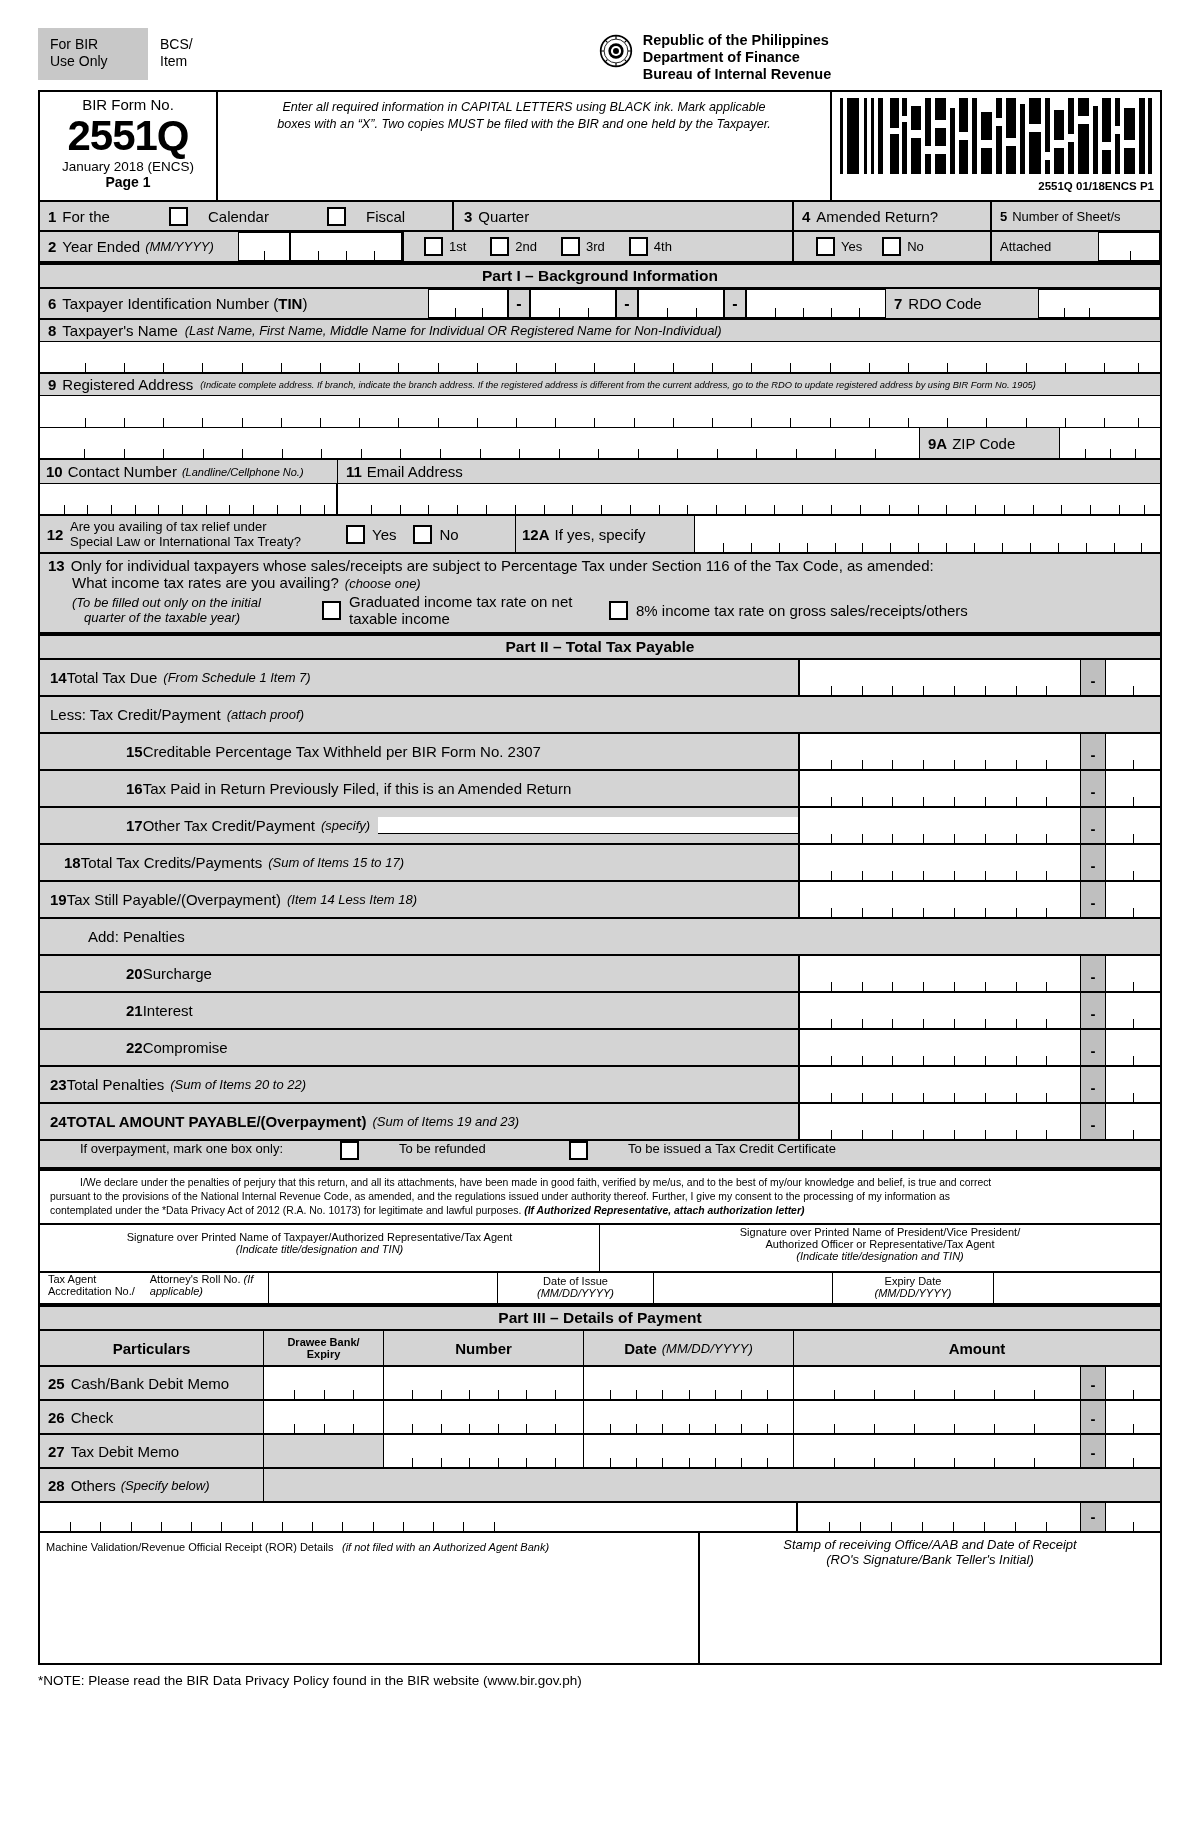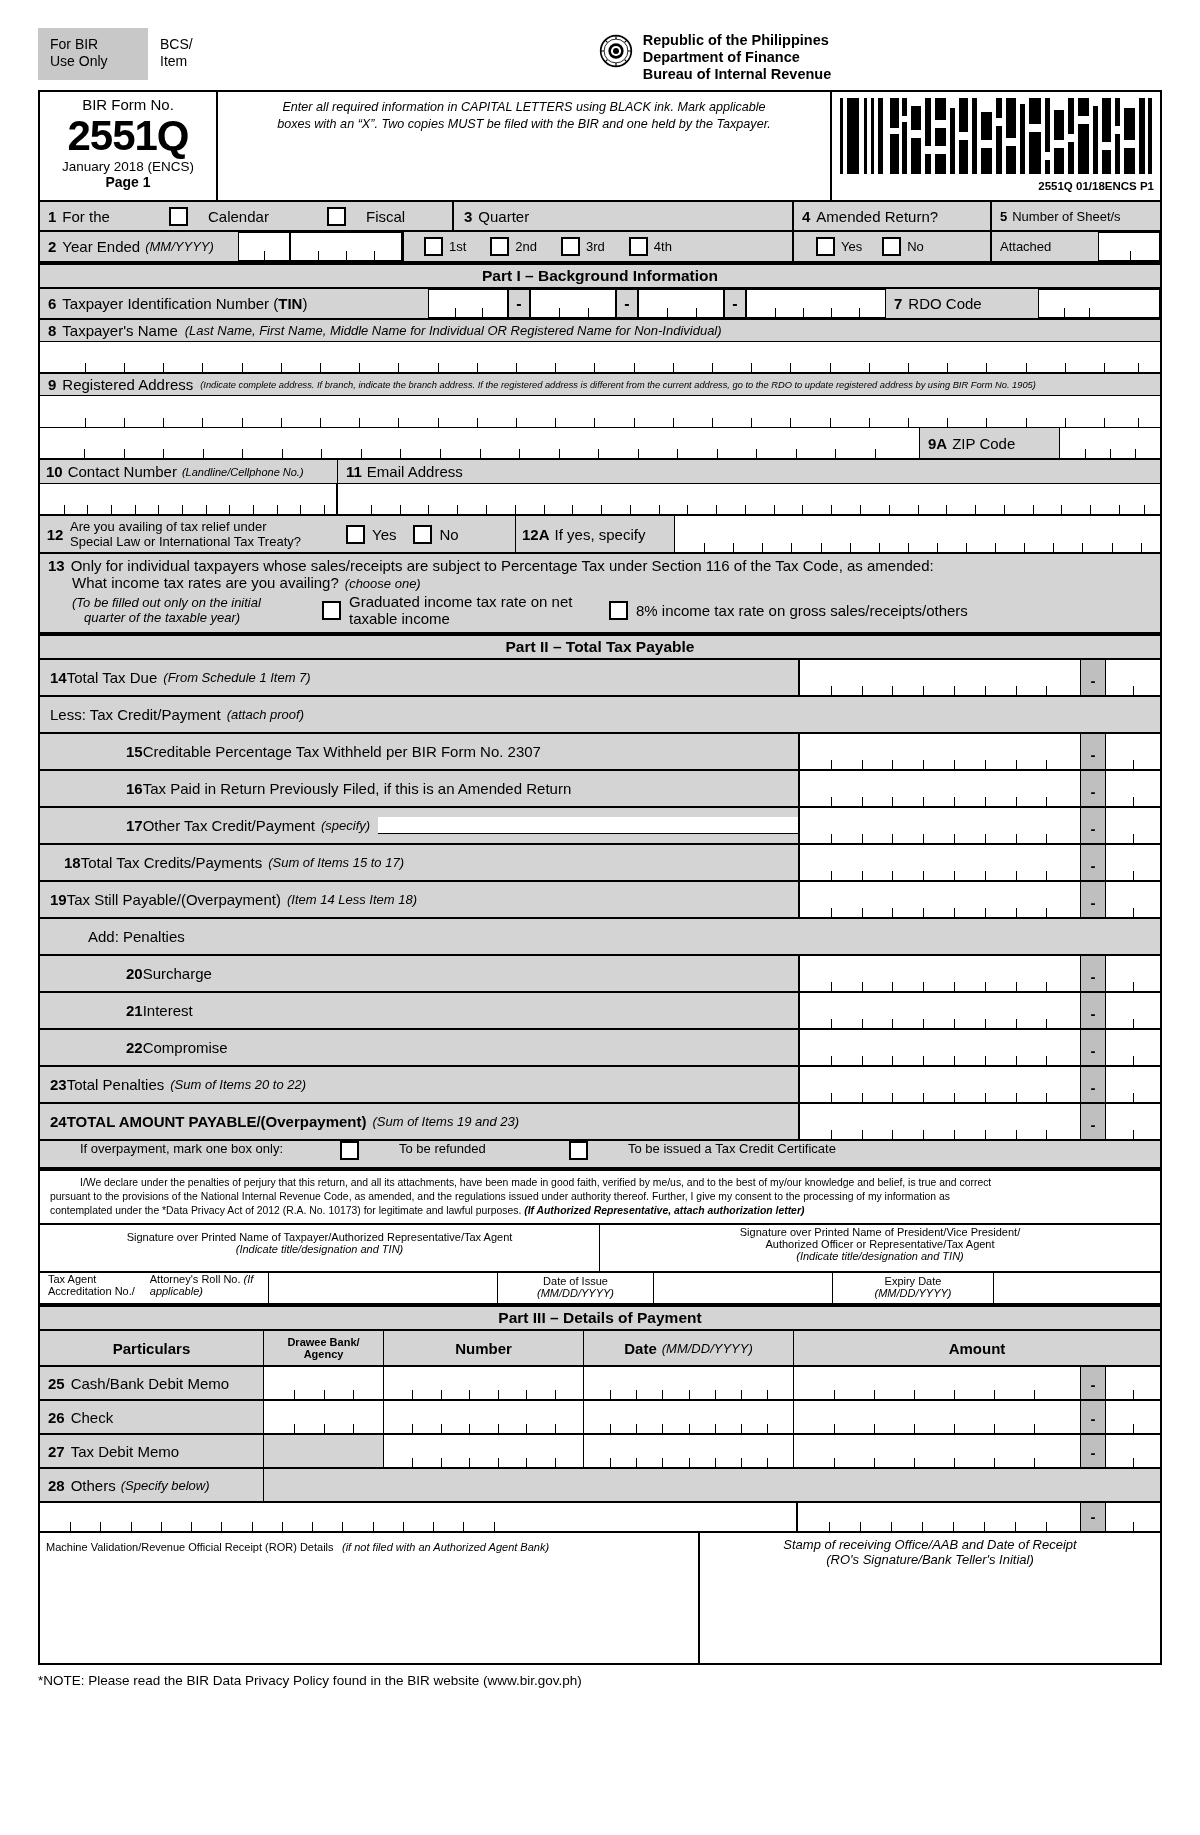--- a/index.html
+++ b/index.html
@@ -480,21 +480,21 @@
     <div style="width:270px;display:flex;flex-direction:column;justify-content:center;">
       <span class="lbl-s">Are you availing of tax relief under</span>
       <span class="lbl-s">Special Law or International Tax Treaty?</span>
     </div>
     <div style="width:175px;display:flex;align-items:center;gap:7px;padding-left:6px;">
       <span class="chk"></span>
       <span class="lbl">Yes</span>
       <span class="chk" style="margin-left:10px;"></span>
       <span class="lbl">No</span>
     </div>
-    <div style="width:160px;display:flex;align-items:center;padding-left:6px;border-left:1px solid #000;border-right:1px solid #000;">
+    <div style="width:180px;display:flex;align-items:center;padding-left:6px;border-left:1px solid #000;border-right:1px solid #000;">
       <span class="b lbl">12A</span>
       <span class="lbl" style="margin-left:5px;">If yes, specify</span>
     </div>
     <div class="ticks" style="flex:1;border:none;">
       <i style="left:6%;"></i>
         <i style="left:12%;"></i>
         <i style="left:18%;"></i>
         <i style="left:24%;"></i>
         <i style="left:30%;"></i>
       <i style="left:36%;"></i>
@@ -872,21 +872,21 @@
   </div>
 
   <div class="sect-title" style="border-top:2px solid #000;">Part III – Details  of Payment</div>
 
   <div class="p3head" style="height:36px;">
     <div style="width:224px;display:flex;align-items:center;justify-content:center;border-right:1px solid #000;">
       <span class="b lbl">Particulars</span>
     </div>
     <div style="width:120px;display:flex;flex-direction:column;align-items:center;justify-content:center;border-right:1px solid #000;">
       <span class="b lbl-xs">Drawee Bank/</span>
-      <span class="b lbl-xs">Agency</span>
+      <span class="b lbl-xs">Expiry</span>
     </div>
     <div style="width:200px;display:flex;align-items:center;justify-content:center;border-right:1px solid #000;">
       <span class="b lbl">Number</span>
     </div>
     <div style="width:210px;display:flex;align-items:center;justify-content:center;border-right:1px solid #000;">
       <span class="b lbl">Date</span>
       <span class="i lbl-s" style="margin-left:5px;">(MM/DD/YYYY)</span>
     </div>
     <div style="flex:1;display:flex;align-items:center;justify-content:center;">
       <span class="b lbl">Amount</span>

